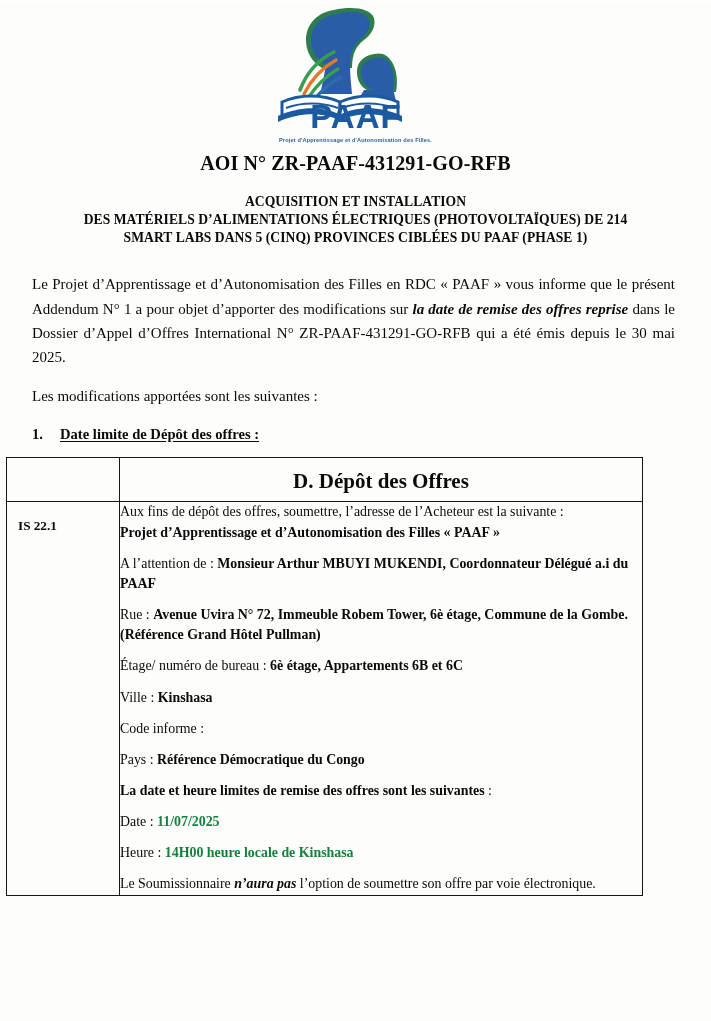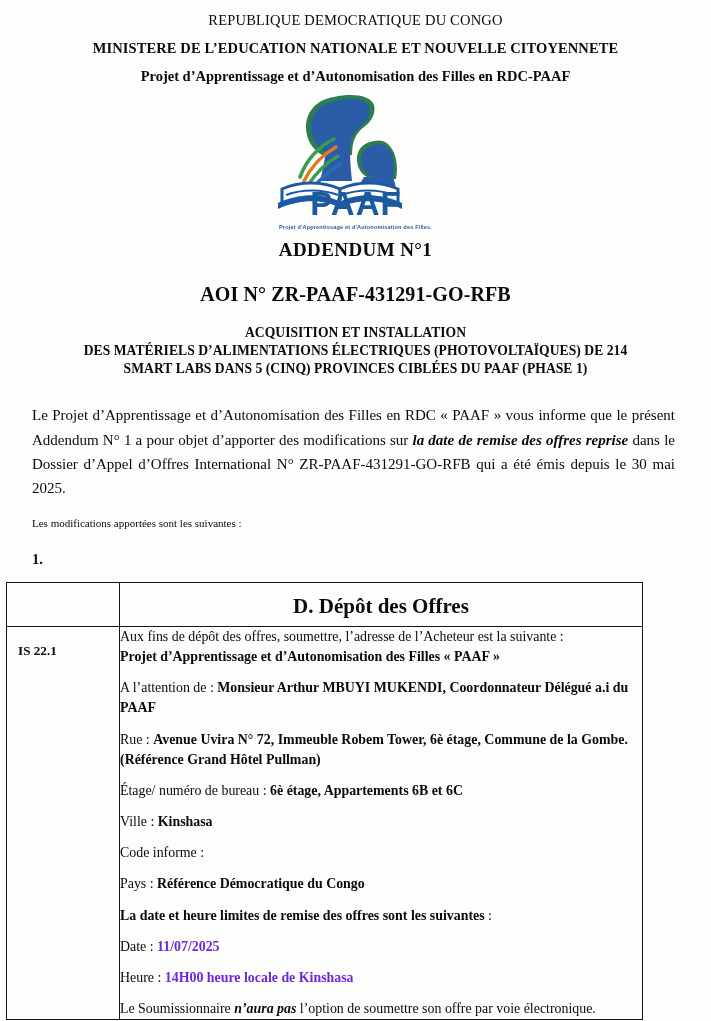--- a/index.html
+++ b/index.html
@@ -86,21 +86,21 @@
   .body-area {
     padding: 0 36px 0 32px;
   }
   .para {
     font-size: 15px;
     line-height: 1.62;
     text-align: justify;
     margin-top: 25px;
   }
   .para2 {
-    font-size: 11px;
+    font-size: 15px;
     line-height: 1.6;
     margin-top: 8px;
   }
   b.bi { font-weight: bold; font-style: italic; }
   b.bb { font-weight: normal; }
 
   
   .numbered {
     display: flex;
     margin-top: 18px;
@@ -150,34 +150,29 @@
   td.body-cell {
     padding: 9px 10px 10px 11px;
   }
   .cell-line {
     font-size: 13.9px;
     line-height: 1.45;
     margin-bottom: 11px;
   }
   .cell-line:last-child { margin-bottom: 0; }
   .blue {
-    color: #6d28d9;
+    color: #15803d;
     font-weight: bold;
   }
 </style>
 </head>
 <body>
 
 <div class="page">
 
-  <div class="hdr">
-    <div class="hdr-line1">REPUBLIQUE DEMOCRATIQUE DU CONGO</div>
-    <div class="hdr-line2">MINISTERE DE L’EDUCATION NATIONALE ET NOUVELLE CITOYENNETE</div>
-    <div class="hdr-line3">Projet d’Apprentissage et d’Autonomisation des Filles en RDC-PAAF</div>
-  </div>
 
   <div class="logo-wrap">
     <svg class="logo-svg" width="200" height="132" viewBox="0 0 200 132">
 
       <path d="M78 8 C62 10 50 22 50 38 C50 50 56 60 66 66 L96 66 C96 52 100 44 108 38 C116 32 120 24 118 16 C114 6 96 4 78 8 Z" fill="#2e7d4f"></path>
       <path d="M80 12 C66 14 55 24 55 38 C55 49 61 58 70 63 L94 63 C94 50 98 43 105 37 C112 31 115 24 113 18 C109 9 95 8 80 12 Z" fill="#2b5ca8"></path>
 
       <path d="M70 63 C68 74 66 84 64 92 L96 92 C95 82 94 72 94 63 Z" fill="#2b5ca8"></path>
 
       <path d="M118 52 C106 54 100 62 101 72 C102 82 108 88 116 90 L140 90 C142 80 141 68 136 60 C132 53 126 50 118 52 Z" fill="#2e7d4f"></path>
@@ -197,37 +192,37 @@
       <path d="M22 114 C44 104 68 104 84 113 C100 104 124 104 146 114 L146 120 C124 110 100 110 84 119 C68 110 44 110 22 120 Z" fill="#1b5aa0"></path>
 
       <text x="100" y="126" text-anchor="middle" font-family="Liberation Sans, sans-serif" font-size="33" font-weight="bold" fill="#1b5aa0" letter-spacing="1">PAAF</text>
     </svg>
   </div>
   <div style="text-align:center;margin-top:-9px;">
     <span style="font-family:'Liberation Sans',sans-serif;font-size:5.6px;font-weight:bold;color:#2d5f9e;letter-spacing:0.15px;">Projet d'Apprentissage et d'Autonomisation des Filles.</span>
   </div>
 
   <div class="title-block">
-    <div class="doc-title">ADDENDUM N°1</div>
     <div class="aoi-line">AOI N° ZR-PAAF-431291-GO-RFB</div>
     <div class="subject">
       <div>ACQUISITION ET INSTALLATION</div>
       <div>DES MATÉRIELS D’ALIMENTATIONS ÉLECTRIQUES (PHOTOVOLTAÏQUES) DE 214</div>
       <div>SMART LABS DANS 5 (CINQ) PROVINCES CIBLÉES DU PAAF (PHASE 1)</div>
     </div>
   </div>
 
   <div class="body-area">
 
     <p class="para"><span>Le Projet d’Apprentissage et d’Autonomisation des Filles en RDC « PAAF » vous informe que le présent Addendum N° 1 a pour objet d’apporter des modifications sur </span><b class="bi">la date de remise des offres reprise</b><span> dans le Dossier d’Appel d’Offres International N° </span><b class="bb">ZR-PAAF-431291-GO-RFB</b><span> qui a été émis depuis le 30 mai 2025.</span></p>
 
     <p class="para2">Les modifications apportées sont les suivantes :</p>
 
     <div class="numbered">
       <span class="num-idx">1.</span>
+      <span class="num-label">Date limite de Dépôt des offres :</span>
     </div>
   </div>
 
   <div class="tbl-wrap">
     <table class="addendum">
       <tbody>
           <tr class="hdr-row">
         <td class="col-code"></td>
         <td>
           <div class="hdr-title">D. Dépôt des Offres</div>

